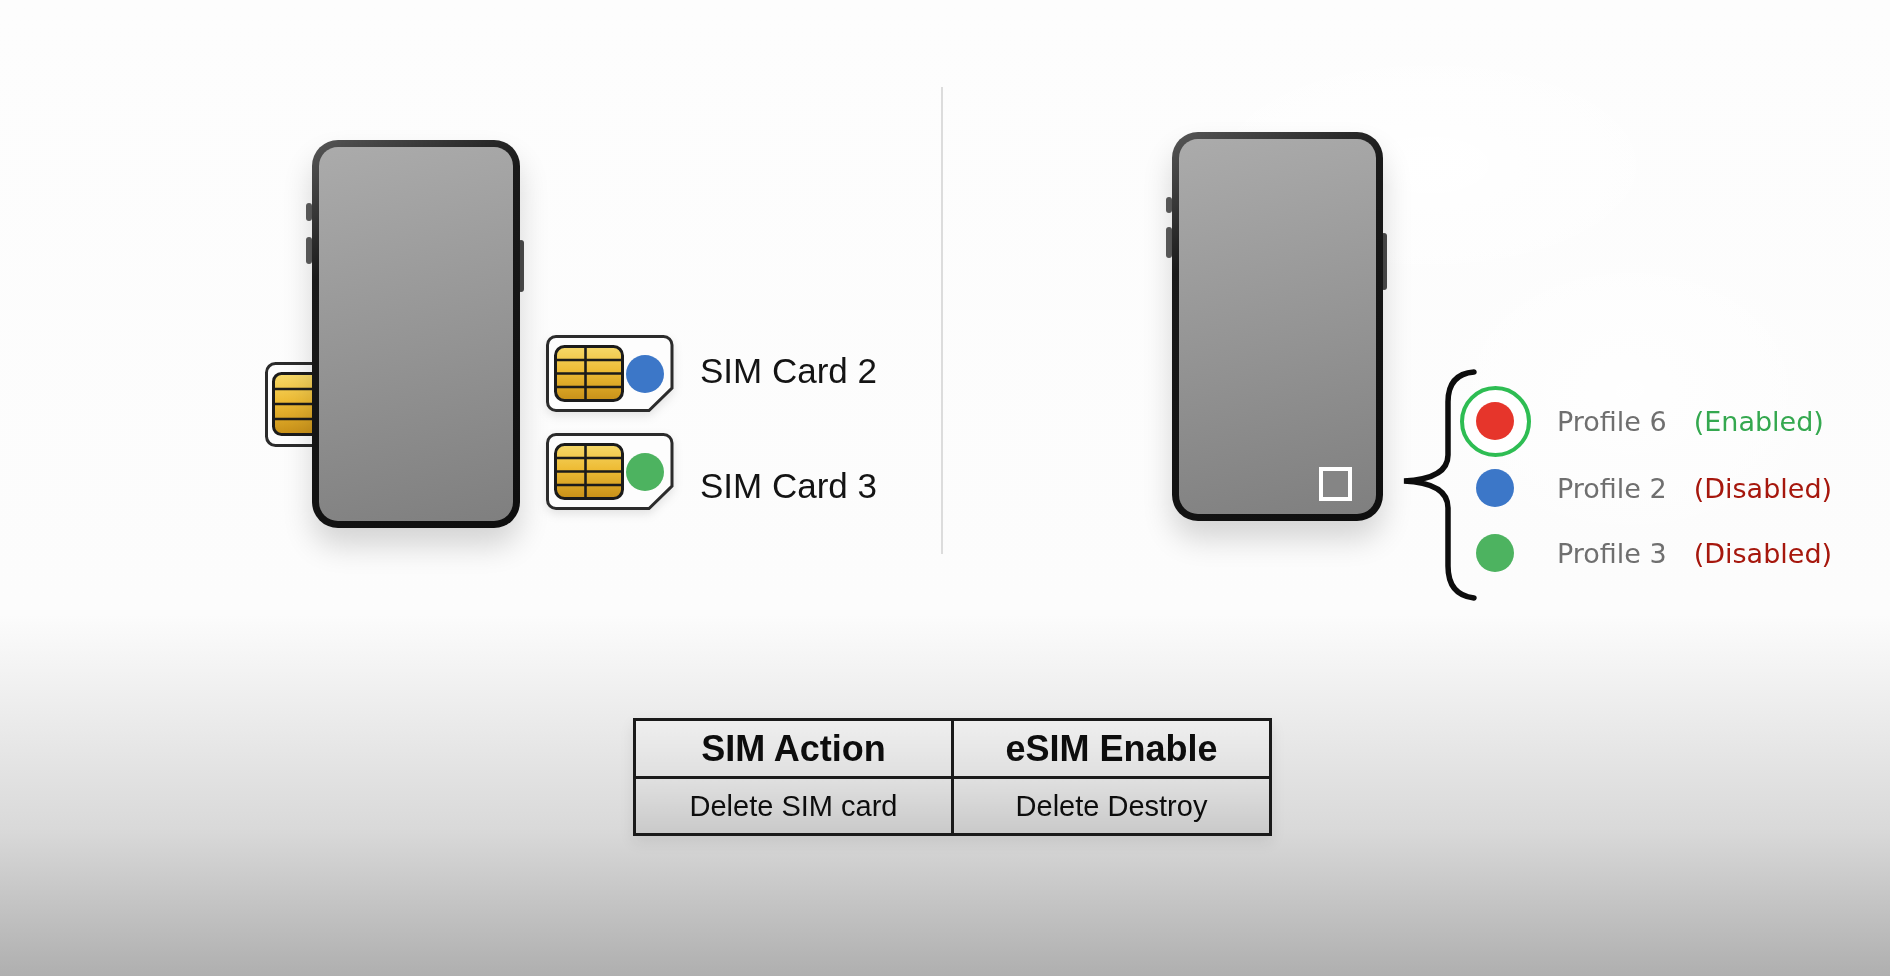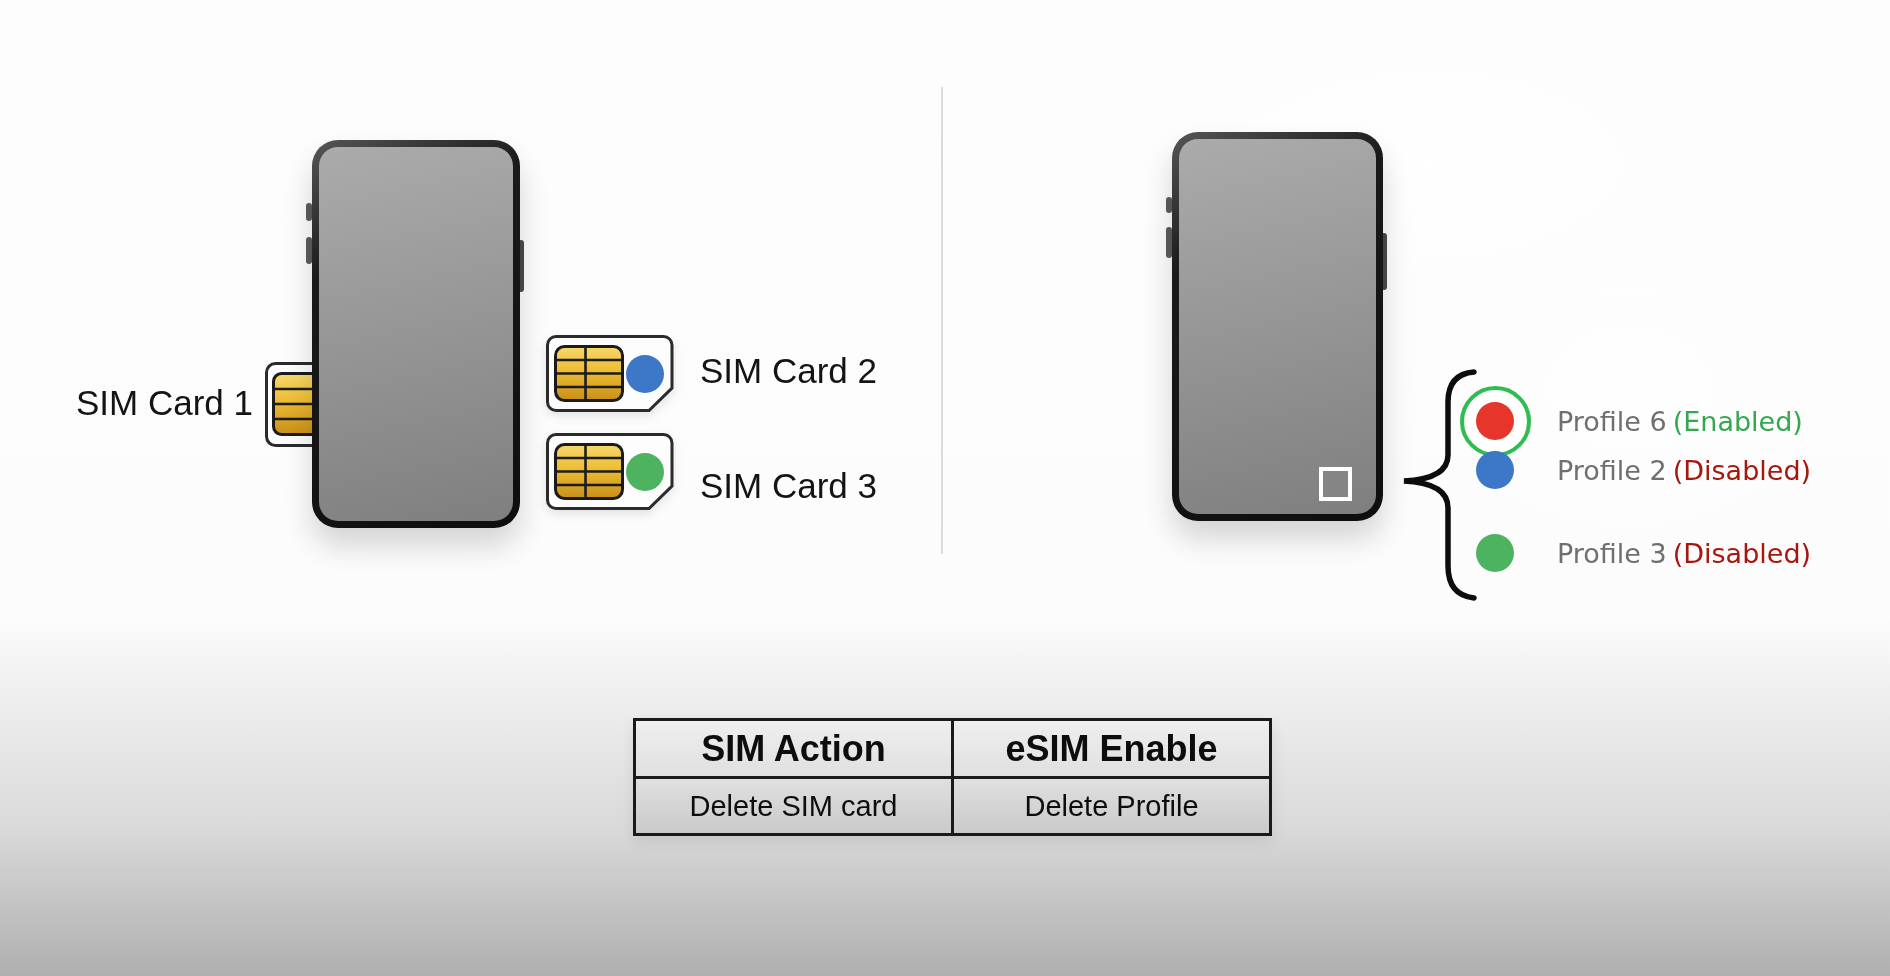--- a/index.html
+++ b/index.html
@@ -46,22 +46,22 @@
   .brace{position:absolute;left:1392px;top:360px;}
 
   
   .profile-row{position:absolute;left:1459px;height:72px;display:flex;align-items:center;
     font-family:"DejaVu Sans",sans-serif;font-size:27px;white-space:nowrap;}
   .dot-wrap{width:72px;height:72px;display:flex;align-items:center;justify-content:center;margin-right:26px;flex:0 0 auto;}
   .ring{width:63px;height:63px;border:4px solid #2ebd53;border-radius:50%;background:#ffffff;
     display:flex;align-items:center;justify-content:center;}
   .dot{width:38px;height:38px;border-radius:50%;background:#999;}
   .pname{color:#6f6f6f;}
-  .pstatus{margin-left:6px;}
-  .row1{top:385px;} .row2{top:434px;} .row3{top:517px;}
+  .pstatus{margin-left:27px;}
+  .row1{top:385px;} .row2{top:452px;} .row3{top:517px;}
 
   
   .action-table{position:absolute;left:633px;top:718px;border-collapse:collapse;
     background:linear-gradient(180deg,#efefef 0%,#dedede 55%,#c9c9c9 100%);
     box-shadow:0 6px 14px rgba(0,0,0,.08);}
   .action-table th,.action-table td{border:3px solid #1a1a1a;text-align:center;color:#0d0d0d;padding:0;}
   .action-table th{width:310px;height:55px;font-size:36px;font-weight:700;}
   .action-table td{width:315px;height:54px;font-size:29px;font-weight:400;}
 </style>
 </head>
@@ -93,21 +93,20 @@
         <line x1="10" y1="42" x2="68" y2="42" stroke="#1b1b1b" stroke-width="2.6"></line>
         <line x1="10" y1="57" x2="68" y2="57" stroke="#1b1b1b" stroke-width="2.6"></line>
       </g>
     </svg>
   </div>
 
   <div class="phone phone1">
     <div class="screen"></div>
   </div>
 
-  <div class="sim-label sim1-label">SIM Card 1</div>
 
   <div class="sim-card sim-card2">
     <svg width="129" height="78" viewBox="0 0 129 78">
       <defs>
         <linearGradient id="gold2" x1="0" y1="0" x2="0" y2="1">
           <stop offset="0" stop-color="#f6d96a"></stop>
             <stop offset="0.45" stop-color="#eebc35"></stop>
             <stop offset="1" stop-color="#c89018"></stop>
         </linearGradient>
       </defs>
@@ -188,18 +187,18 @@
   <table class="action-table">
     <thead>
       <tr>
         <th>SIM Action</th>
         <th>eSIM Enable</th>
       </tr>
     </thead>
     <tbody>
       <tr>
         <td>Delete SIM card</td>
-        <td>Delete Profile</td>
+        <td>Delete Destroy</td>
       </tr>
     </tbody>
   </table>
 
 </div>
 
 </body></html>

